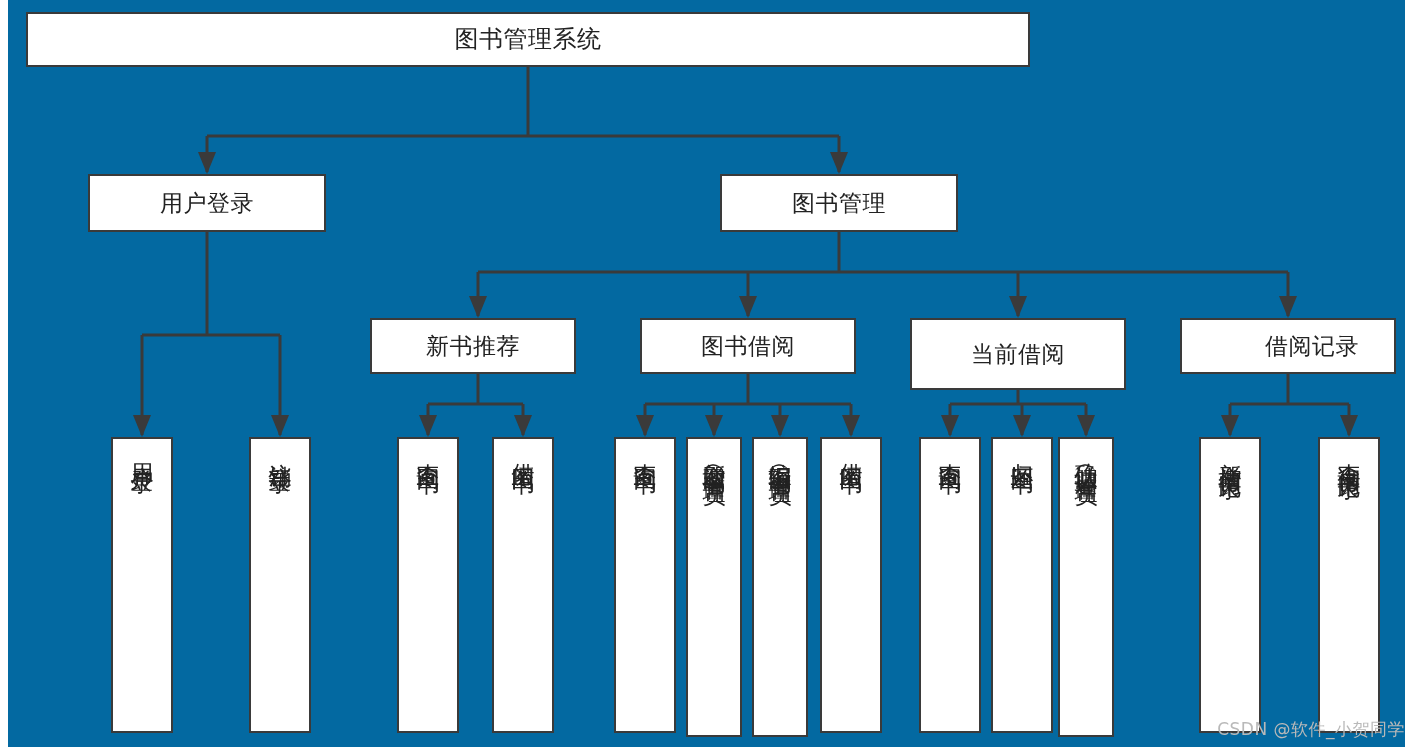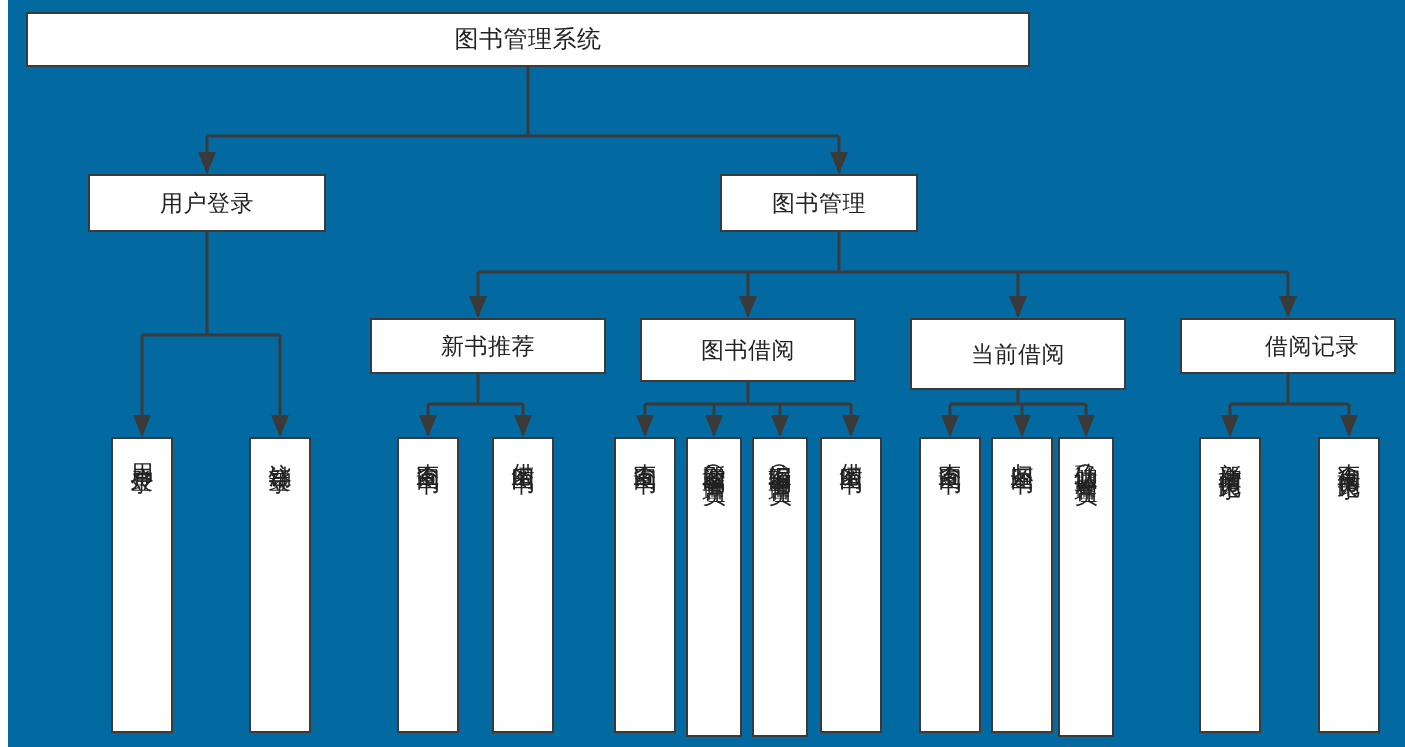--- a/index.html
+++ b/index.html
@@ -134,27 +134,27 @@
       <path d="M1341,404 L1341,435" class="wire"></path>
       <polygon points="1332,415 1350,415 1341,437" class="arrow-head"></polygon>
     </svg>
   <div id="nodes">
       <div class="node horiz root" style="left: 18px; top: 12px; width: 1004px; height: 55px;">
         <span class="node-label">图书管理系统</span>
       </div>
       <div class="node horiz" style="left: 80px; top: 174px; width: 238px; height: 58px;">
         <span class="node-label">用户登录</span>
       </div>
-      <div class="node horiz" style="left: 712px; top: 174px; width: 198px; height: 58px;">
+      <div class="node horiz" style="left: 712px; top: 174px; width: 238px; height: 58px;">
         <span class="node-label">图书管理</span>
       </div>
-      <div class="node horiz" style="left: 362px; top: 318px; width: 236px; height: 56px;">
+      <div class="node horiz" style="left: 362px; top: 318px; width: 206px; height: 56px;">
         <span class="node-label">新书推荐</span>
       </div>
-      <div class="node horiz" style="left: 632px; top: 318px; width: 216px; height: 64px;">
+      <div class="node horiz" style="left: 632px; top: 318px; width: 216px; height: 56px;">
         <span class="node-label">图书借阅</span>
       </div>
       <div class="node horiz" style="left: 902px; top: 318px; width: 216px; height: 72px;">
         <span class="node-label">当前借阅</span>
       </div>
       <div class="node horiz" style="left: 1172px; top: 318px; width: 216px; height: 56px; padding-left: 48px;">
         <span class="node-label">借阅记录</span>
       </div>
       <div class="node vert" style="left: 103px; top: 437px; width: 62px; height: 296px;">
         <span class="node-label">用户登录</span>
@@ -189,13 +189,14 @@
       <div class="node vert" style="left: 1050px; top: 437px; width: 56px; height: 300px;">
         <span class="node-label">确认归还（管理员）</span>
       </div>
       <div class="node vert" style="left: 1191px; top: 437px; width: 62px; height: 296px;">
         <span class="node-label">新增借阅记录</span>
       </div>
       <div class="node vert" style="left: 1310px; top: 437px; width: 62px; height: 296px;">
         <span class="node-label">查询借阅记录</span>
       </div>
     </div>
+  <div class="watermark">CSDN @软件_小贺同学</div>
 </div>
 
 </body></html>

